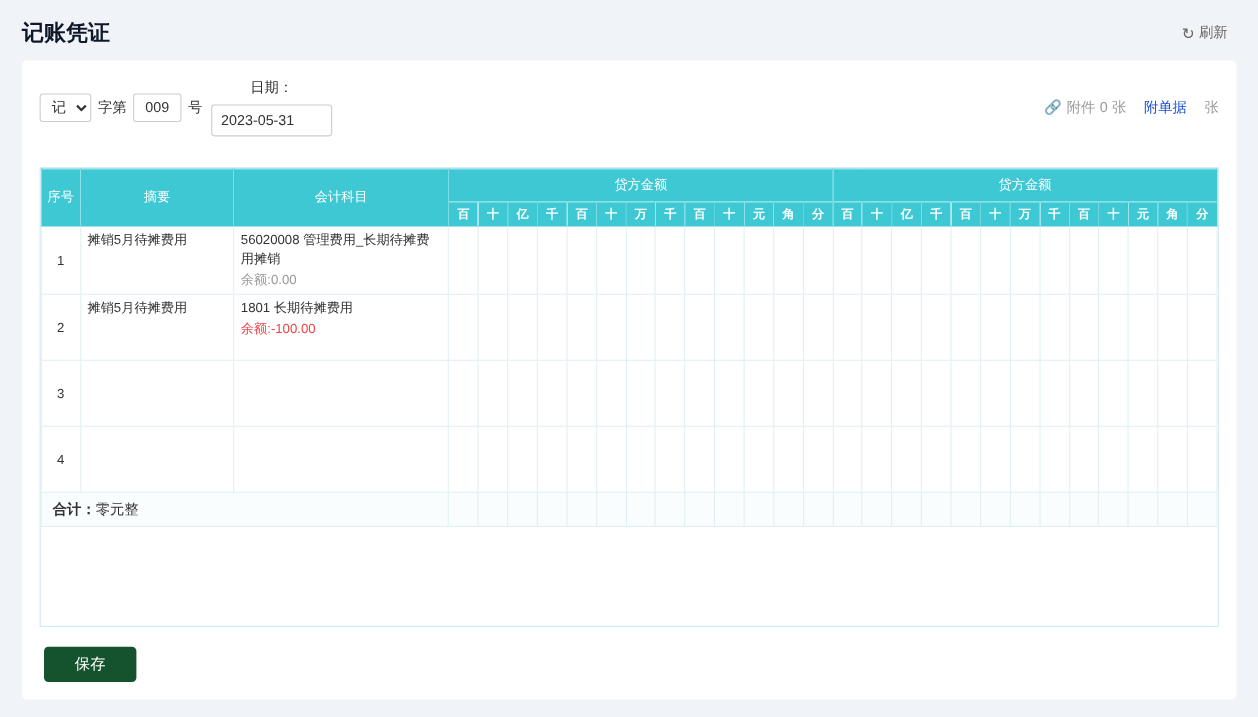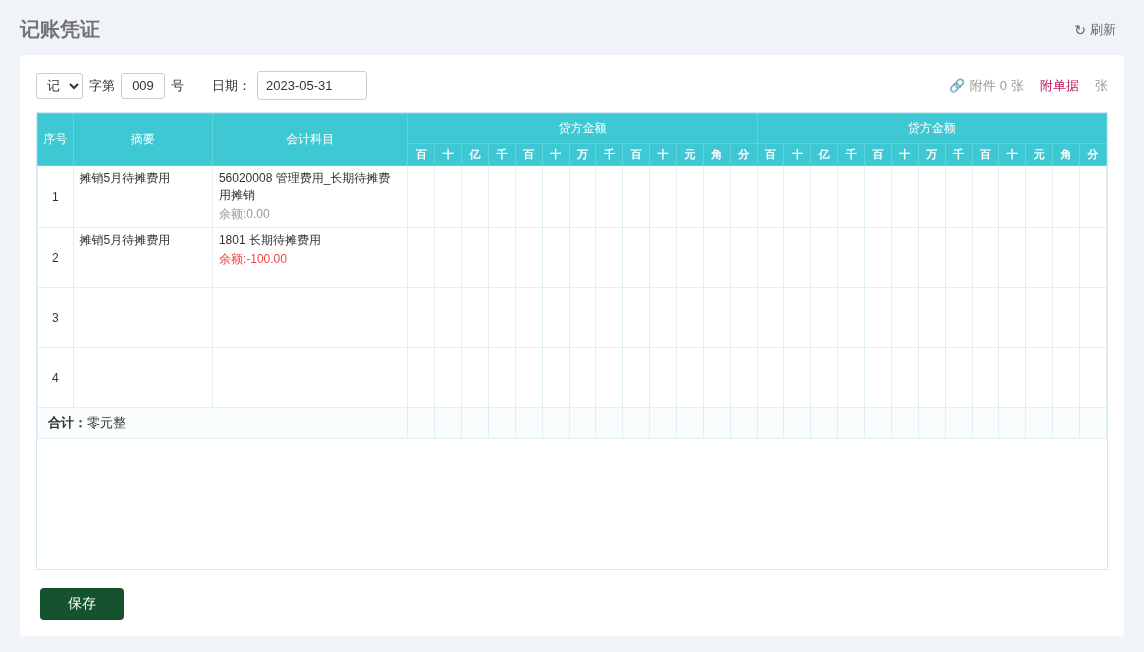--- a/index.html
+++ b/index.html
@@ -34,21 +34,21 @@
     }
     .page-header {
       display: flex;
       justify-content: space-between;
       align-items: center;
       margin-bottom: 12px;
     }
     .page-title {
       font-size: 20px;
       font-weight: bold;
-      color: #737373;
+      color: #0f172a;
     }
     .refresh-btn {
       display: flex;
       align-items: center;
       gap: 4px;
       color: #666;
       cursor: pointer;
       font-size: 13px;
       background: none;
       border: none;
@@ -114,39 +114,40 @@
     .attachment-link {
       display: flex;
       align-items: center;
       gap: 4px;
       color: #999;
       font-size: 13px;
       cursor: pointer;
     }
     .attachment-link span { color: #999; }
     .attachment-single {
-      color: #be185d;
+      color: #1d4ed8;
       font-size: 13px;
       cursor: pointer;
     }
     .attachment-count {
       color: #999;
       font-size: 13px;
     }
     
     .voucher-table {
       width: 100%;
       border-collapse: collapse;
       flex: 1;
       font-size: 12px;
     }
     .table-wrapper {
       flex: 1;
       overflow: auto;
       border: 1px solid #d0e8ef;
+      margin-top: 16px;
     }
     .voucher-table thead tr:first-child th {
       background: #3ec8d4;
       color: #fff;
       font-weight: 500;
       text-align: center;
       padding: 6px 4px;
       border: 1px solid #5fd4de;
       white-space: nowrap;
     }
@@ -267,21 +268,21 @@
 
       <div class="form-header">
         <div class="form-group">
           <select class="form-select">
             <option>记</option>
           </select>
           <span class="form-label">字第</span>
           <input class="form-input" type="text" value="009" style="">
           <span class="form-label">号</span>
         </div>
-        <div class="form-group" style="margin-left:20px;">
+        <div class="form-group" style="flex-direction:column;">
           <span class="form-label">日期：</span>
           <input class="form-input-date" type="text" value="2023-05-31" style="">
         </div>
         <div class="attachment-area">
           <span class="attachment-link">
             <span style="font-size:13px;">🔗</span>
             <span>附件</span>
             <span>0</span>
             <span>张</span>
           </span>

